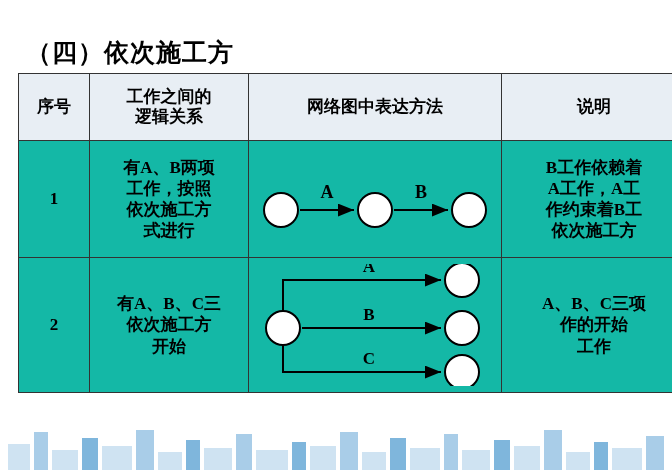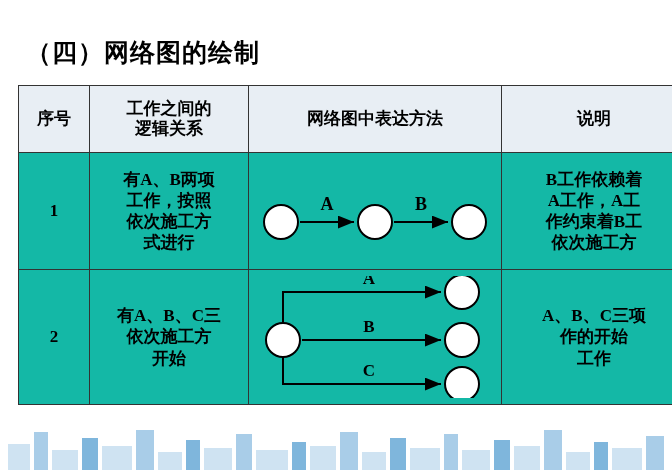--- a/index.html
+++ b/index.html
@@ -42,21 +42,21 @@
     font-weight: bold;
     color: #000000;
     letter-spacing: 1px;
     white-space: nowrap;
   }
 
   
   .tbl-wrap {
     position: absolute;
     left: 18px;
-    top: 85px;
+    top: 73px;
     width: 636px;
   }
   table.grid {
     border-collapse: collapse;
     table-layout: fixed;
     width: 636px;
   }
   table.grid th, table.grid td {
     border: 1px solid #333333;
     text-align: center;
@@ -98,21 +98,21 @@
     height: 100%;
     display: flex;
     align-items: center;
     justify-content: center;
   }
   svg { display: block; }
 </style>
 </head>
 <body>
 
-<div class="title">（四）网络图的绘制</div>
+<div class="title">（四）依次施工方</div>
 
 <div class="tbl-wrap">
   <table class="grid">
     <thead>
       <tr>
         <th class="c-no">
           <span class="cellwrap">序号</span>
         </th>
         <th class="c-desc">
           <span class="cellwrap">工作之间的

